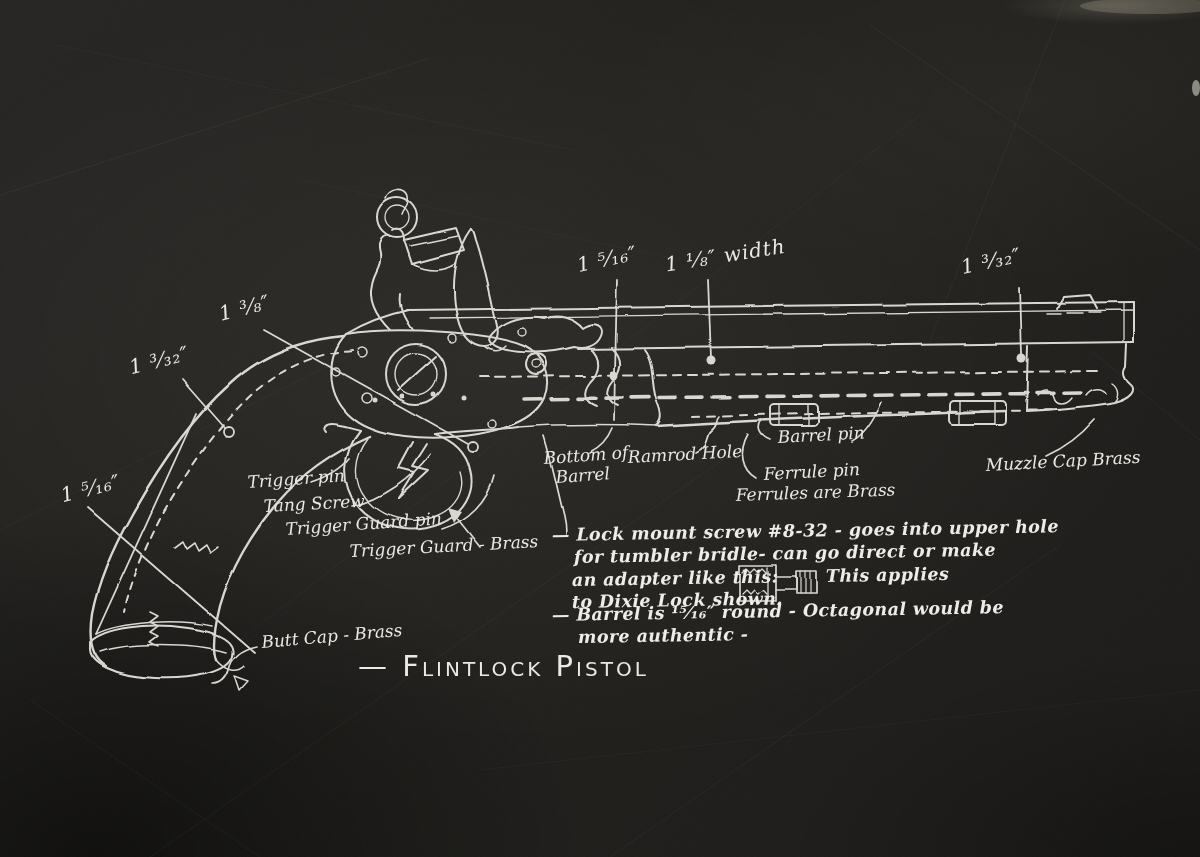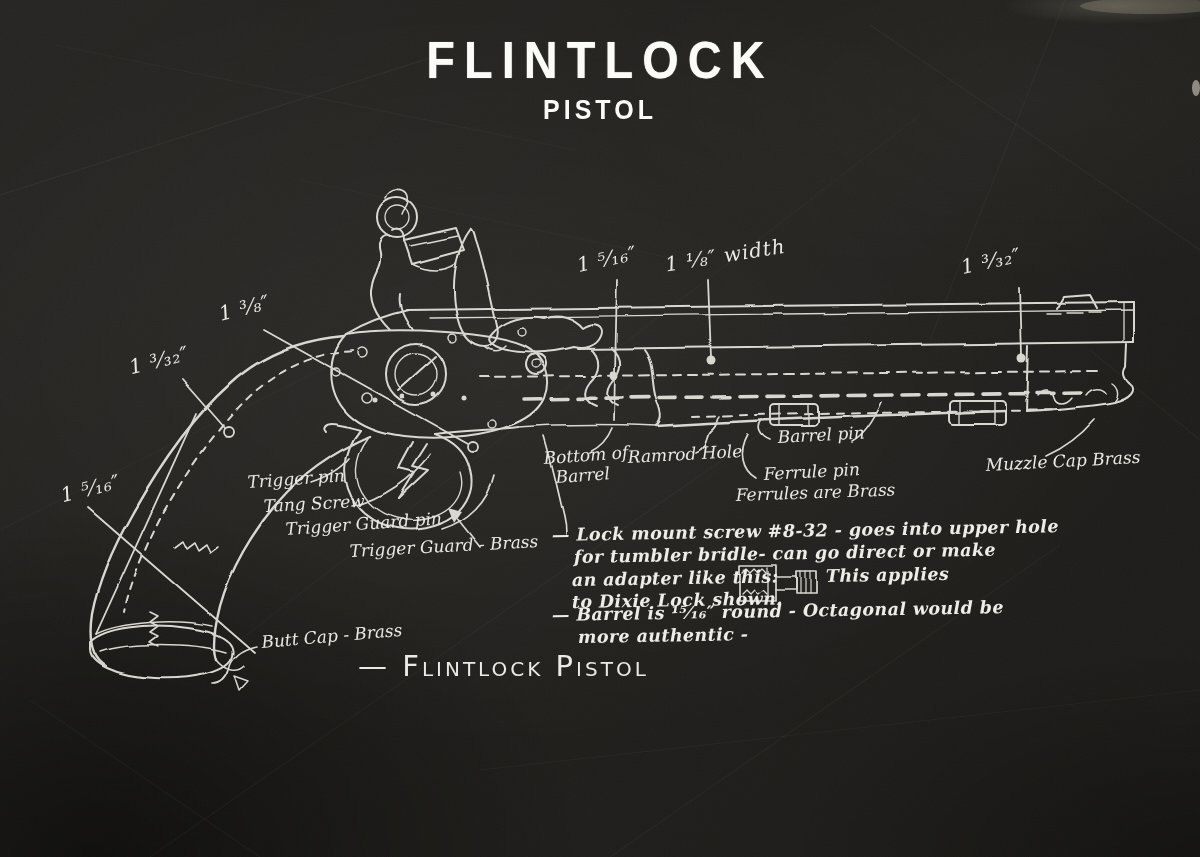--- a/index.html
+++ b/index.html
@@ -28,24 +28,20 @@
   .dim{font-size:20px;letter-spacing:1px;}
   .lbl{font-size:17px;}
   .note{font-family:"DejaVu Serif", serif;font-style:italic;font-weight:bold;font-size:17.5px;fill:#edece6;letter-spacing:.4px;}
   .caption{font-family:"DejaVu Sans", sans-serif;font-variant:small-caps;font-size:29px;letter-spacing:3px;fill:#eae9e3;}
 </style>
 </head>
 <body>
 
 <div class="board">
 
-  <div class="titles">
-    <div class="title-main">FLINTLOCK</div>
-    <div class="title-sub">PISTOL</div>
-  </div>
 
   <svg width="1200" height="857" viewBox="0 0 1200 857">
     <defs>
       <filter id="chalk" x="-5%" y="-5%" width="110%" height="110%">
         <feTurbulence type="fractalNoise" baseFrequency="0.018" numOctaves="2" seed="7" result="n"></feTurbulence>
         <feDisplacementMap in="SourceGraphic" in2="n" scale="4" xChannelSelector="R" yChannelSelector="G"></feDisplacementMap>
       </filter>
       <filter id="grain">
         <feTurbulence type="fractalNoise" baseFrequency="0.8" numOctaves="2" seed="3"></feTurbulence>
         <feColorMatrix type="matrix" values="0 0 0 0 0.92  0 0 0 0 0.91  0 0 0 0 0.88  0 0 0 0.05 0"></feColorMatrix>

